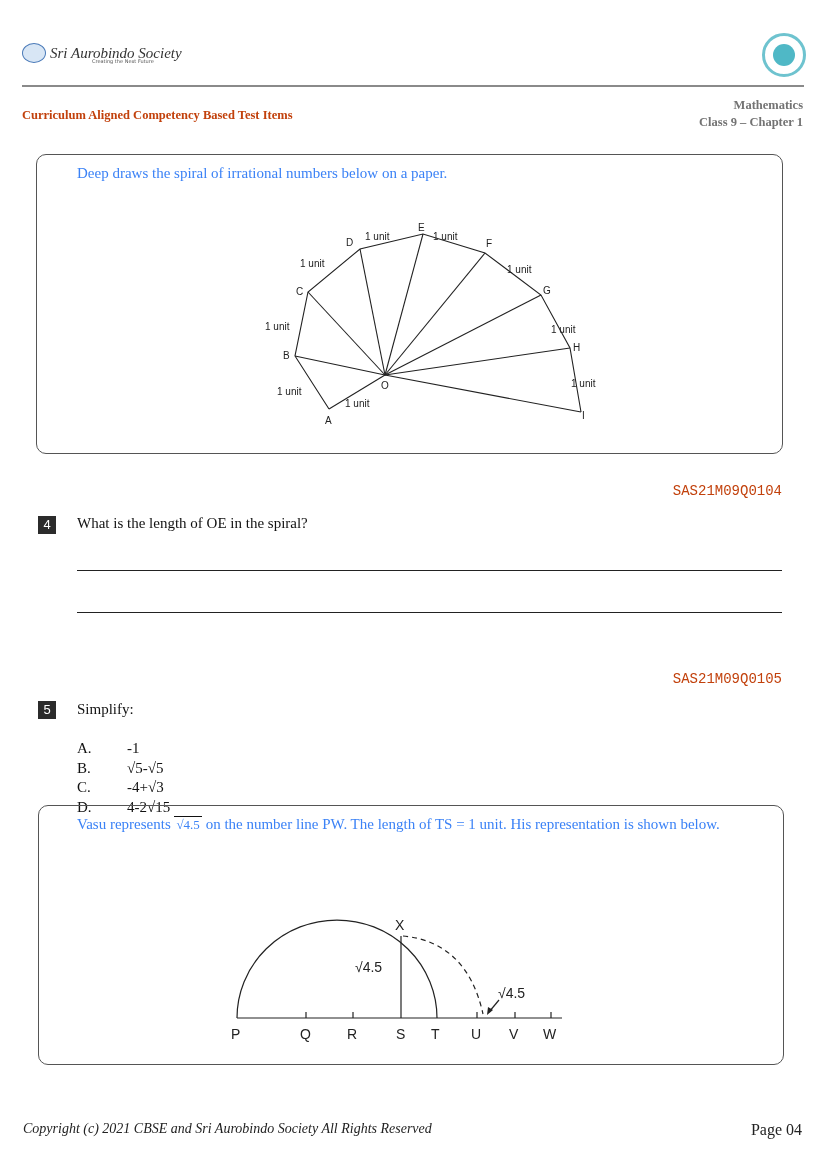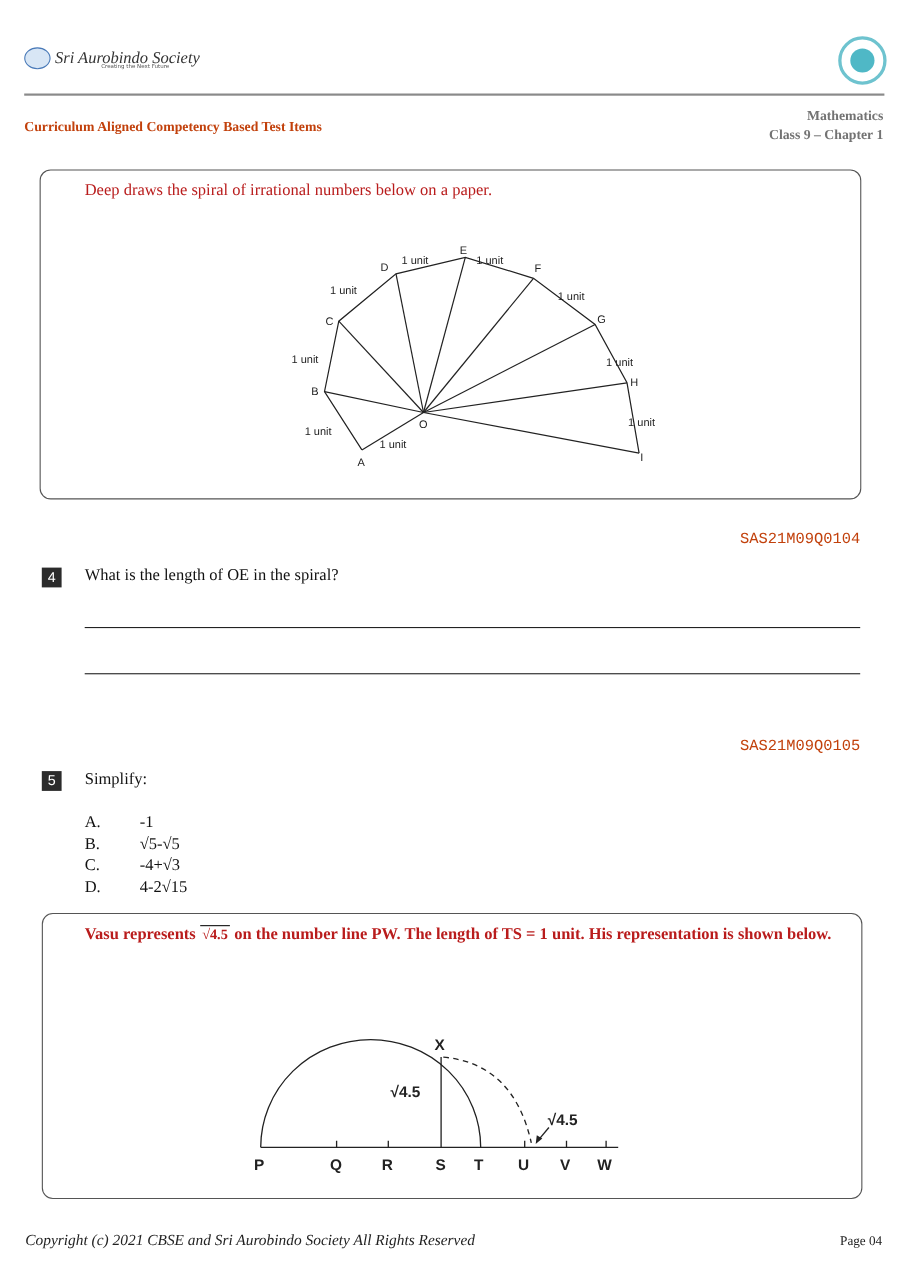--- a/index.html
+++ b/index.html
@@ -8,29 +8,29 @@
   .logo-left { left:22px; top:36px; width:170px; height:34px; display:flex; align-items:center; gap:4px; }
   .logo-globe { width:22px; height:18px; border:1.5px solid #4a7ab8; border-radius:50%; background:#d8e6f5; }
   .logo-text { font-family:Liberation Serif, serif; font-style:italic; font-size:15px; color:#333; line-height:1; }
   .logo-tag { font-size:5px; color:#555; position:absolute; left:70px; top:22px; font-family:"DejaVu Sans", sans-serif; }
   .logo-right { left:762px; top:33px; width:44px; height:44px; border-radius:50%; border:3px solid #6ec3cf; background:#fff; box-sizing:border-box; display:flex; align-items:center; justify-content:center; }
   .logo-right-inner { width:22px; height:22px; border-radius:50%; background:#4fb8c6; }
   .head-rule { left:22px; top:85px; width:782px; height:2px; background:#8a8a8a; }
   .head-left { left:22px; top:108px; font-size:12.5px; font-weight:bold; color:#c2410c; font-family:Liberation Serif, serif; }
   .head-right { right:24px; top:97px; text-align:right; font-size:12.5px; font-weight:bold; color:#737373; line-height:17px; font-family:"Liberation Serif", serif; }
   .box { border:1.5px solid #555; border-radius:10px; box-sizing:border-box; }
-  .stim-text { font-family:"Liberation Serif", serif; font-size:15px; color:#b91c1c; }
+  .stim-text { font-family:"Liberation Serif", serif; font-size:15px; color:#3b82f6; }
   .qid { right:45px; font-size:14px; color:#c2410c; font-family:Liberation Mono, monospace; }
   .qnum { width:18px; height:18px; background:#2b2b2b; color:#fff; font-size:13px; text-align:center; line-height:18px; font-family:"Liberation Sans", sans-serif; }
   .qtext { font-family:"Liberation Serif", serif; font-size:15px; color:#111;text-align:right; }
   .answer-line { left:77px; width:705px; height:0; border-top:1px solid #222; }
   .opt { font-family:"Liberation Serif", serif; font-size:15px; line-height:19.5px; display:flex; }
   .opt .letter { width:50px; }
   .footer-left { left:23px; top:1121px; font-size:14px; font-style:italic; font-family:"Liberation Serif", serif; color:#222; }
-  .footer-right { right:25px; top:1121px; font-size:12px; font-family:"Liberation Serif", serif; color:#222; }
+  .footer-right { right:25px; top:1121px; font-size:16px; font-family:"Liberation Serif", serif; color:#222; }
   svg text { font-family:"Liberation Sans", sans-serif; }
 </style>
 </head>
 <body>
 
 <div class="abs logo-left">
   <div class="logo-globe"></div>
   <span class="logo-text">Sri Aurobindo Society</span>
   <span class="logo-tag">Creating the Next Future</span>
 </div>
@@ -105,21 +105,21 @@
   <div class="opt">
       <span class="letter">C.</span>
       <span>-4+√3</span>
     </div>
   <div class="opt">
       <span class="letter">D.</span>
       <span>4-2√15</span>
     </div>
 </div>
 
-<div class="abs box" style="left:38px; top:830px; width:746px; height:260px;font-weight:bold;">
+<div class="abs box" style="left:38px; top:805px; width:746px; height:260px;">
   <div class="abs stim-text" style="left:38px; top:9px; width:690px; line-height:19px;">
     <span>Vasu represents </span><span style="border-top:1px solid #111; padding:0 2px; font-size:13px;">√4.5</span><span> on the number line PW. The length of TS = 1 unit. His representation is shown below.</span>
   </div>
   <svg class="abs" style="left:188px; top:100px;" width="340" height="145" viewBox="0 0 340 145">
     <g stroke="#222" stroke-width="1.2" fill="none">
       <line x1="10" y1="112" x2="335" y2="112"></line>
       <path d="M10,112 A100,98 0 0 1 210,112"></path>
       <line x1="174" y1="30" x2="174" y2="112"></line>
       <path d="M176,30 Q240,36 256,108" stroke-dasharray="5,4"></path>
       <g>

